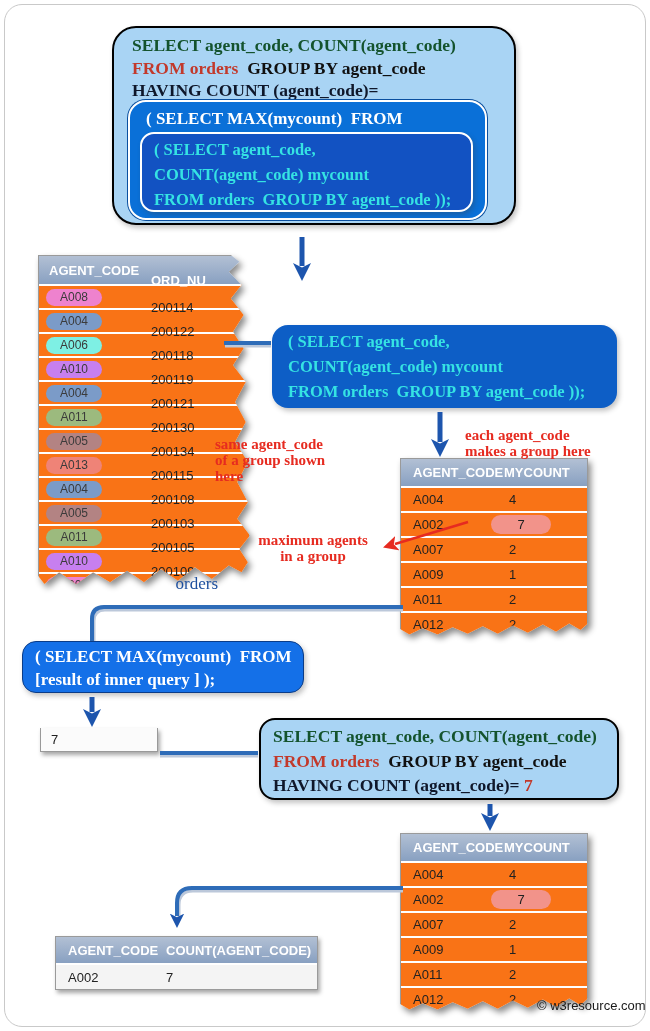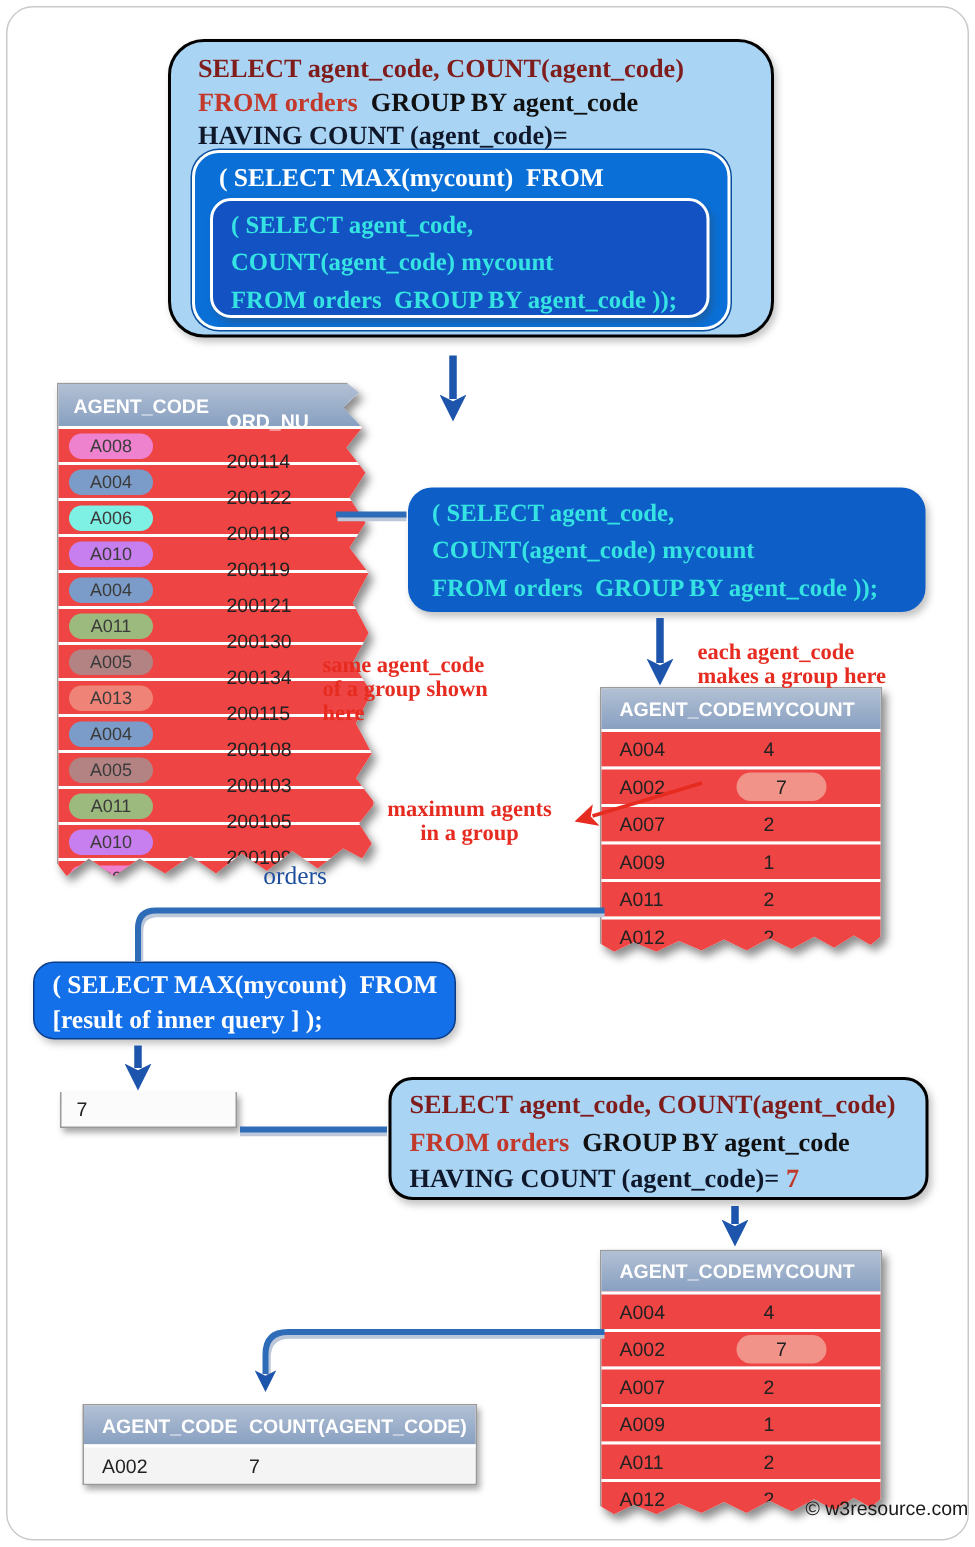--- a/index.html
+++ b/index.html
@@ -22,34 +22,34 @@
            padding:3px 0 0 12px;font-size:16.5px;line-height:25px;font-weight:bold;}
   #q2-box{left:272px;top:325px;width:345px;height:83px;background:#0d5ec6;
            border-radius:16px;color:#35e3e3;padding:4px 0 0 16px;
            font-size:16.5px;line-height:25px;font-weight:bold;}
   #q3-box{left:22px;top:641px;width:282px;height:52px;background:#1470e8;
            border:1px solid #0a3c88;border-radius:14px;color:#fff;
            padding:3px 0 0 12px;font-size:17px;line-height:23px;font-weight:bold;}
   #q4-box{left:259px;top:718px;width:360px;height:82px;background:#a9d4f4;
            border:2px solid #000;border-radius:16px;padding:4px 0 0 12px;
            font-size:17.5px;line-height:24.5px;font-weight:bold;}
-  .c-maroon{color:#7f1d1d}.c-red{color:#c2392b}.c-black{color:#101010}.c-navy{color:#0f172a}
+  .c-maroon{color:#14532d}.c-red{color:#c2392b}.c-black{color:#101010}.c-navy{color:#0f172a}
 
   
   .torn-wrap{position:absolute;filter:drop-shadow(3px 4px 3px rgba(0,0,0,.45));}
   .torn{clip-path:polygon(0 0,100% 0,100% 91%,96% 94.5%,90% 91%,83% 95.5%,76% 91.5%,68% 96%,
         60% 92%,52% 96.5%,44% 92.5%,36% 96.5%,28% 93%,20% 97%,12% 93.5%,5% 97%,0 94%);}
   .torn-orders{clip-path:polygon(0 0,91% 0,95% 2%,90% 5%,96% 9%,91% 13%,97% 18%,92% 23%,
         97% 28%,92% 33%,98% 38%,93% 44%,98% 50%,93% 56%,99% 62%,94% 68%,99% 74%,94% 79%,
         100% 84%,95% 88%,99% 92%,96% 95%,90% 93%,82% 97%,74% 93.5%,66% 97.5%,58% 94%,
         50% 98%,42% 94.5%,34% 98%,26% 95%,18% 98.5%,10% 95%,3% 98.5%,0 96%);}
   .dtable{background:#fff;border:1px solid #9a9a9a;}
   .dt-head{display:flex;background:linear-gradient(#b2c0d4,#88a0c1);color:#fff;
            font-weight:bold;font-size:13px;align-items:center;}
-  .dt-row{display:flex;background:#ef4444;border-top:2px solid #fff;font-size:13px;
+  .dt-row{display:flex;background:#f97316;border-top:2px solid #fff;font-size:13px;
           color:#222;align-items:center;}
   .pill{display:inline-block;width:56px;height:17px;border-radius:9px;text-align:center;
         font-size:12px;line-height:17px;color:#3b3b3b;margin-left:7px;}
   .cpill{display:inline-block;width:60px;height:19px;border-radius:10px;text-align:center;
         font-size:13px;line-height:19px;color:#222;margin-left:2px;}
 
   
   #orders-wrap{left:38px;top:255px;width:210px;height:332px;}
   #orders-wrap .dt-head{height:28px;}
   #orders-wrap .dt-row{height:22px;}

